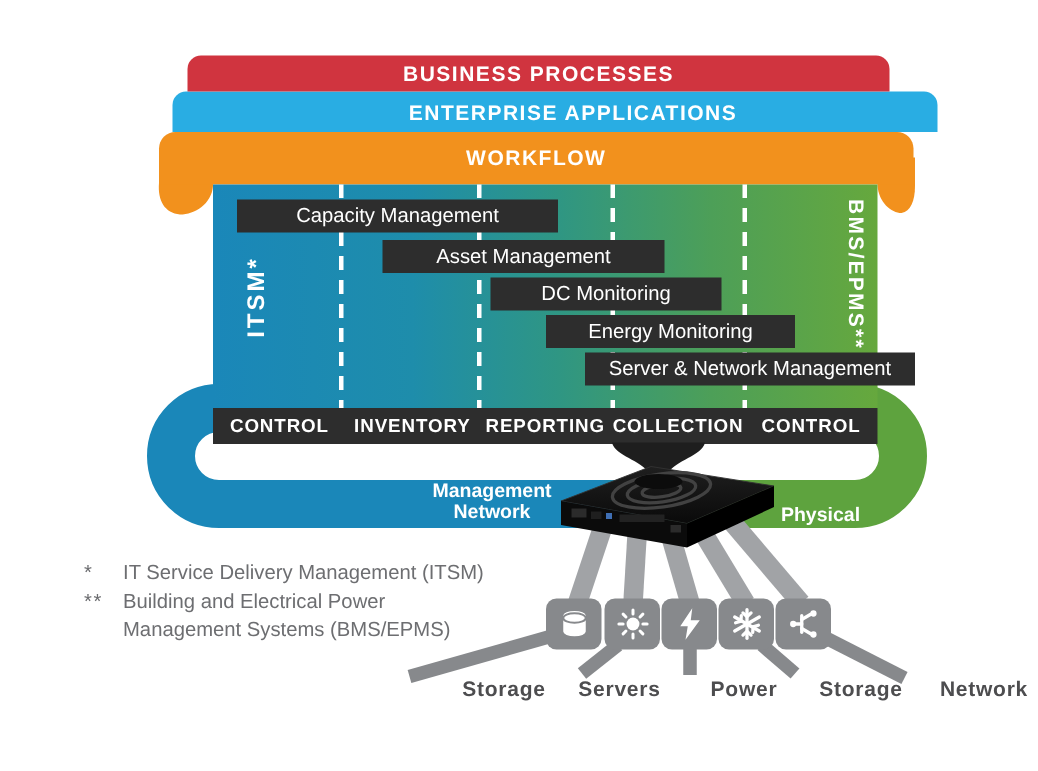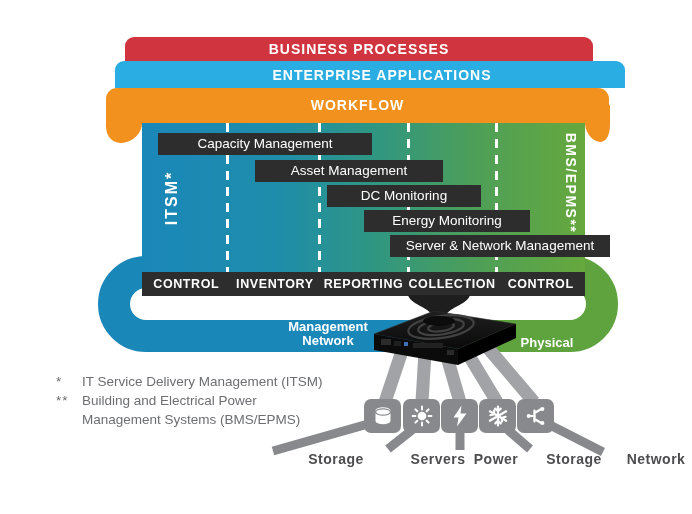--- a/index.html
+++ b/index.html
@@ -246,18 +246,18 @@
       </g>
       <g fill="#fff">
         <circle cx="4.8" cy="12" r="2.1"></circle>
         <circle cx="18.3" cy="5" r="2.1"></circle>
         <circle cx="18.3" cy="19" r="2.1"></circle>
       </g>
     </svg>
   </div>
 
   <div class="reslabel" style="left:290px;">Storage</div>
-  <div class="reslabel" style="left:392px;text-align:center;">Servers</div>
+  <div class="reslabel" style="left:367px;text-align:center;">Servers</div>
   <div class="reslabel" style="left:450px;">Power</div>
   <div class="reslabel" style="left:528px;">Storage</div>
   <div class="reslabel" style="left:610px;">Network</div>
 
 </div>
 
 </body></html>

